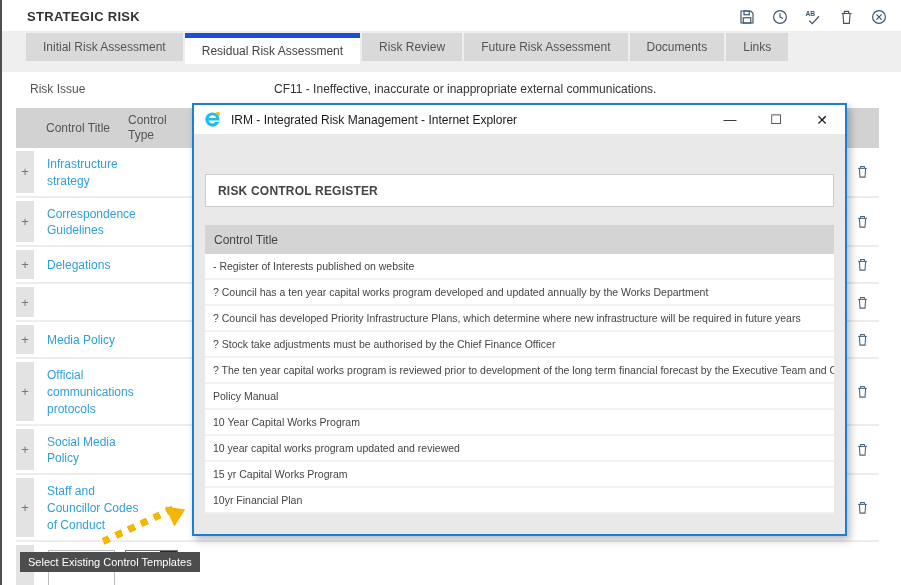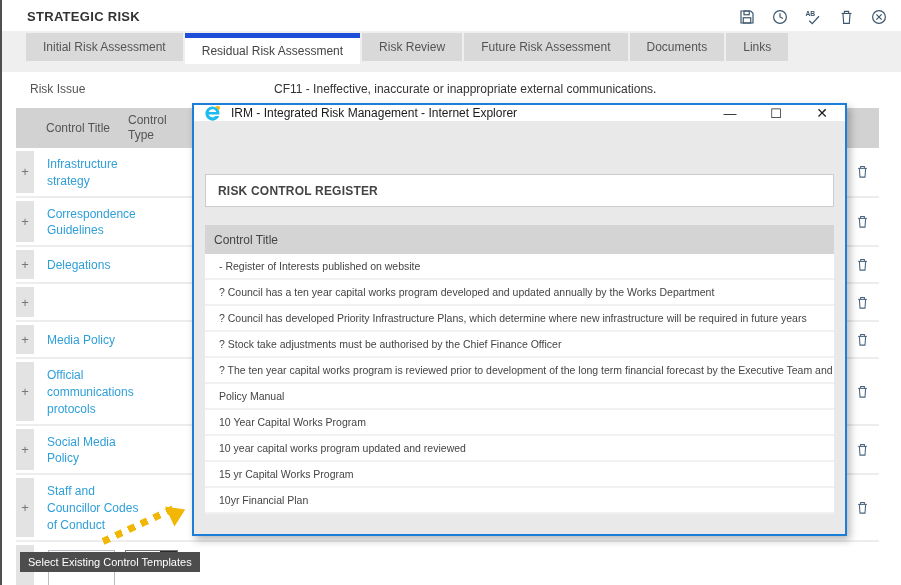--- a/index.html
+++ b/index.html
@@ -36,29 +36,29 @@
   .trash-btn { width:34px; background:none; border:none; display:flex; align-items:center; justify-content:center; cursor:pointer; }
   .new-entry { min-height:64px; align-items:flex-start; }
   .new-input { margin:8px 0 0 14px; width:67px; height:46px; border:1px solid #b9bdc2; background:#fff; font-size:12px; padding:2px 4px; }
   .ie-select { margin:8px 0 0 10px; display:flex; height:21px; border:1px solid #767676; background:#fff; cursor:pointer; }
   .ie-select .val { width:34px; overflow:hidden; white-space:nowrap; font-size:11px; color:#333; padding:3px 0 0 3px; }
   .ie-select .btn { width:17px; border:1px solid #2b2b2b; background:#fff; display:flex; align-items:center; justify-content:center; }
   .sel-arrow { width:0; height:0; border-left:4px solid transparent; border-right:4px solid transparent; border-top:5px solid #2b2b2b; }
 
   
   .modal { position:absolute; left:192px; top:103px; width:655px; height:433px; background:#e9e9e9; border:2px solid #1b7fd9; box-shadow:3px 4px 8px rgba(0,0,0,.28); }
-  .modal-titlebar { height:16px; background:#fff; display:flex; align-items:center; padding-left:9px; }
+  .modal-titlebar { height:29px; background:#fff; display:flex; align-items:center; padding-left:9px; }
   .modal-title { font-size:12px; color:#1a1a1a; margin-left:9px; white-space:nowrap; }
   .win-controls { margin-left:auto; display:flex; align-items:center; }
   .win-btn { width:46px; height:29px; background:none; border:none; font-size:13px; color:#1a1a1a; cursor:pointer; }
   .win-btn.close { font-size:14px; }
   .rcr-bar { position:absolute; left:11px; right:11px; top:69px; height:33px; background:#fff; border:1px solid #ccc; display:flex; align-items:center; padding-left:12px; font-size:12px; font-weight:bold; color:#444; letter-spacing:.2px; }
   .modal-list { position:absolute; left:11px; right:11px; top:120px; background:#fff; }
   .list-header { height:29px; background:#d4d4d4; display:flex; align-items:center; padding-left:9px; font-size:12px; color:#444; }
-  .list-item { height:26px; line-height:24px; padding-left:14px; font-size:10.5px; color:#444; border-bottom:2px solid #f1f1f1; white-space:nowrap; overflow:hidden; cursor:pointer; background:#fff; border-left:none; border-right:none; border-top:none; width:100%; text-align:left; display:block; }
+  .list-item { height:26px; line-height:24px; padding-left:8px; font-size:10.5px; color:#444; border-bottom:2px solid #f1f1f1; white-space:nowrap; overflow:hidden; cursor:pointer; background:#fff; border-left:none; border-right:none; border-top:none; width:100%; text-align:left; display:block; }
 
   
   .arrow-line { position:absolute; left:103px; top:538px; width:82px; height:7px;
     background:repeating-linear-gradient(90deg,#f2b705 0 7px,transparent 7px 14px);
     transform:rotate(-25deg); transform-origin:left center; }
   .arrow-head { position:absolute; left:169px; top:502px; width:0; height:0;
     border-left:17px solid #f2b705; border-top:11px solid transparent; border-bottom:11px solid transparent;
     transform:rotate(-25deg); }
   .tooltip { position:absolute; left:20px; top:552px; background:#4d4d4d; color:#fff; font-size:11px; padding:4px 8px; }
 

